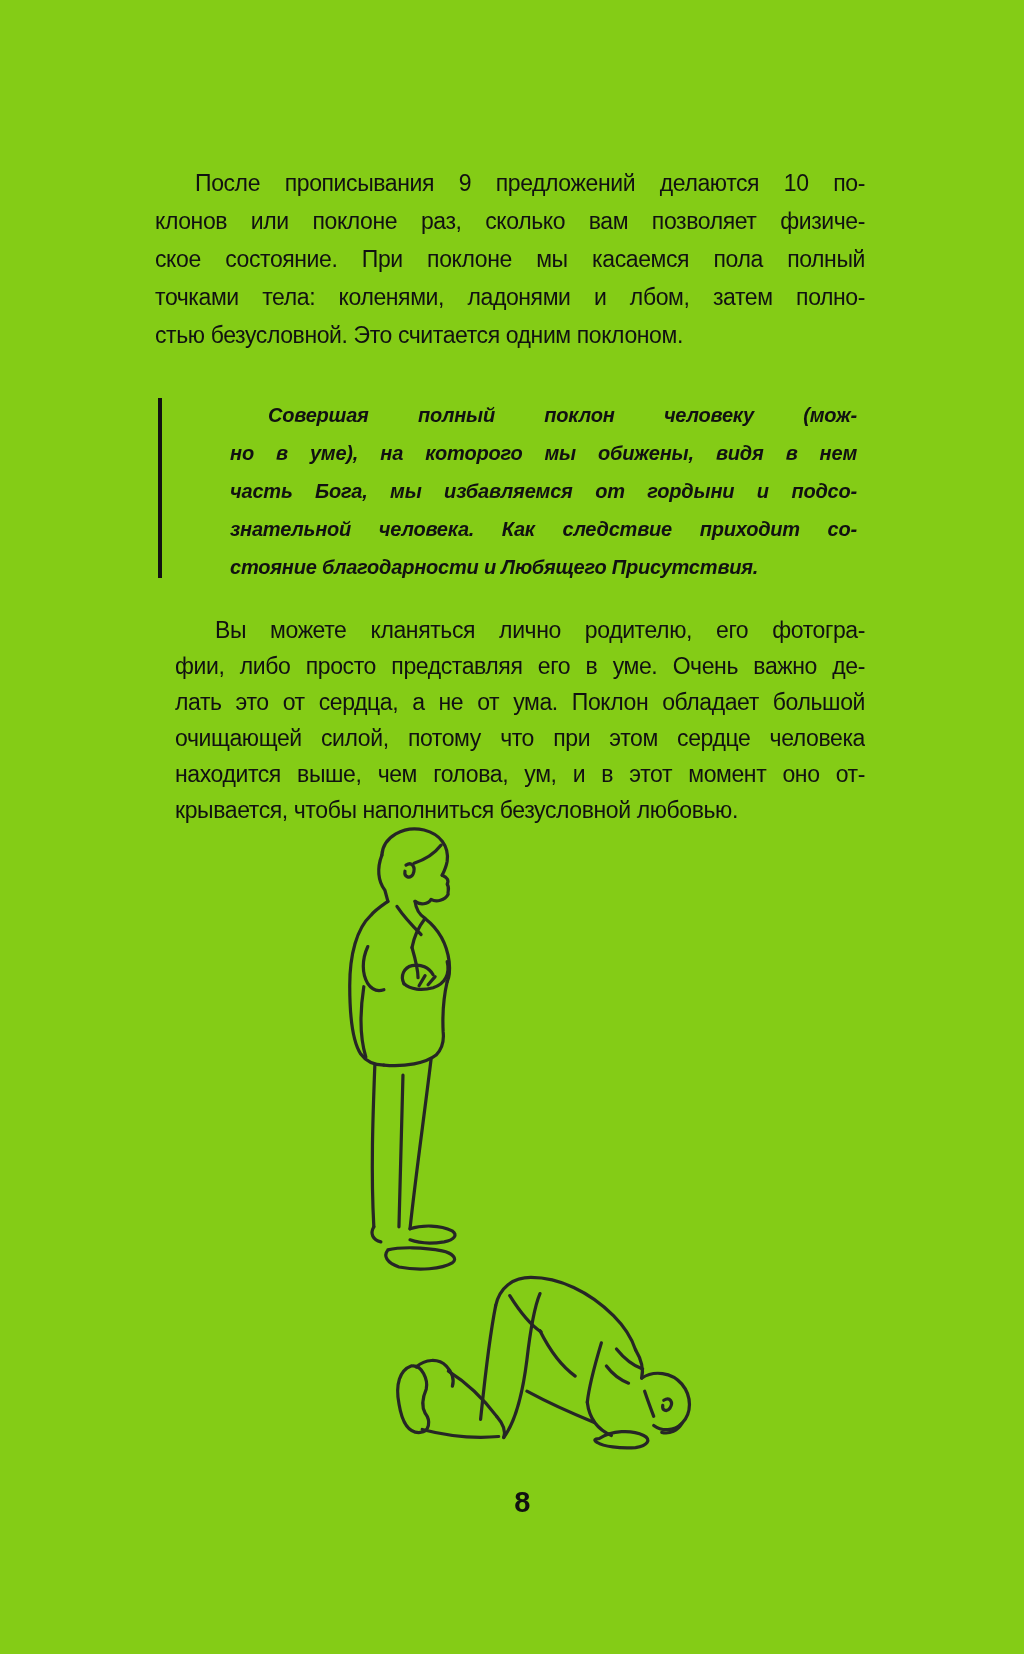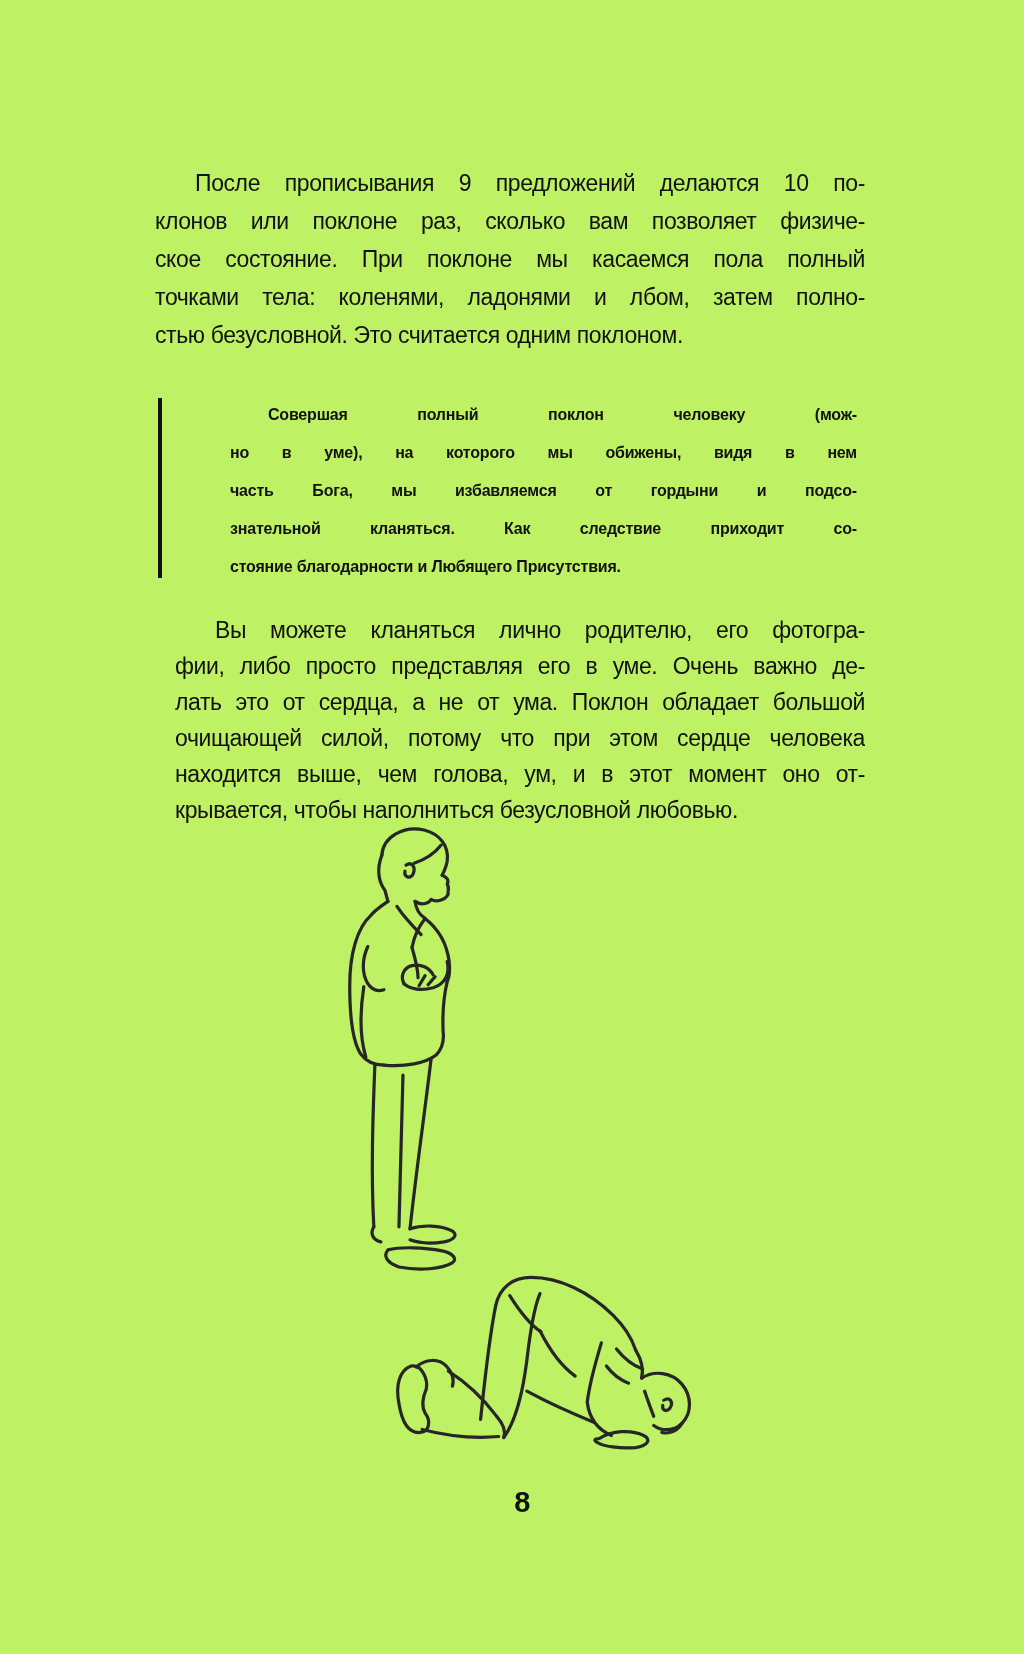--- a/index.html
+++ b/index.html
@@ -1,37 +1,37 @@
 <!DOCTYPE html>
 <html><head>
 <meta charset="utf-8">
 <style>
   html,body{margin:0;padding:0;background:#e8e8e8;}
   .page{
-    position:relative;width:1024px;height:1654px;background:#bef264;
+    position:relative;width:1024px;height:1654px;background:#84cc16;
     overflow:hidden;margin:0 auto;
     font-family:"Liberation Sans",sans-serif;color:#111;
   }
   .textblock{position:absolute;left:155px;width:710px;}
   .tline{
     font-size:23px;letter-spacing:-0.4px;line-height:38px;height:38px;
     overflow:hidden;text-align:justify;text-align-last:justify;
     white-space:nowrap;
   }
   
   .tline{white-space:normal;}
   .tline.last{text-align-last:left;}
   .para .tline:first-child{text-indent:40px;}
   #para1{top:164px;}
   #para2{top:612px;}
   #para2 .tline{line-height:36px;height:36px;margin-left:20px;}
   .quote{position:absolute;left:155px;top:396px;width:710px;height:186px;}
   .quote-bar{position:absolute;left:3px;top:2px;width:4px;height:180px;background:#111;}
   .quote-text{margin-left:75px;margin-right:8px;}
-  .quote-text .tline{font-weight:bold;font-size:16px;letter-spacing:-0.2px;}
+  .quote-text .tline{font-weight:bold;font-size:20px;letter-spacing:-0.2px;font-style:italic;}
   .quote-text .tline:first-child{text-indent:38px;}
   .fig{position:absolute;}
   #fig-standing{left:346px;top:824px;width:127px;height:447px;}
   #fig-bowing{left:391px;top:1270px;width:307px;height:182px;}
   .fig svg{display:block;width:100%;height:100%;}
   .fig path{fill:none;stroke:#262626;stroke-width:3.2;stroke-linecap:round;stroke-linejoin:round;}
   .page-number{
     position:absolute;left:462px;top:1486px;width:120px;height:46px;
     text-align:center;font-size:29px;font-weight:700;letter-spacing:-0.5px;
   }
@@ -48,21 +48,21 @@
       <div class="tline">точками тела: коленями, ладонями и лбом, затем полно-</div>
       <div class="tline last">стью безусловной. Это считается одним поклоном.</div>
     </div>
 
   <div class="quote">
     <div class="quote-bar"></div>
     <div class="quote-text">
         <div class="tline">Совершая полный поклон человеку (мож-</div>
         <div class="tline">но в уме), на которого мы обижены, видя в нем</div>
         <div class="tline">часть Бога, мы избавляемся от гордыни и подсо-</div>
-        <div class="tline">знательной кланяться. Как следствие приходит со-</div>
+        <div class="tline">знательной человека. Как следствие приходит со-</div>
         <div class="tline last">стояние благодарности и Любящего Присутствия.</div>
       </div>
   </div>
 
   <div id="para2" class="textblock para">
       <div class="tline">Вы можете кланяться лично родителю, его фотогра-</div>
       <div class="tline">фии, либо просто представляя его в уме. Очень важно де-</div>
       <div class="tline">лать это от сердца, а не от ума. Поклон обладает большой</div>
       <div class="tline">очищающей силой, потому что при этом сердце человека</div>
       <div class="tline">находится выше, чем голова, ум, и в этот момент оно от-</div>

